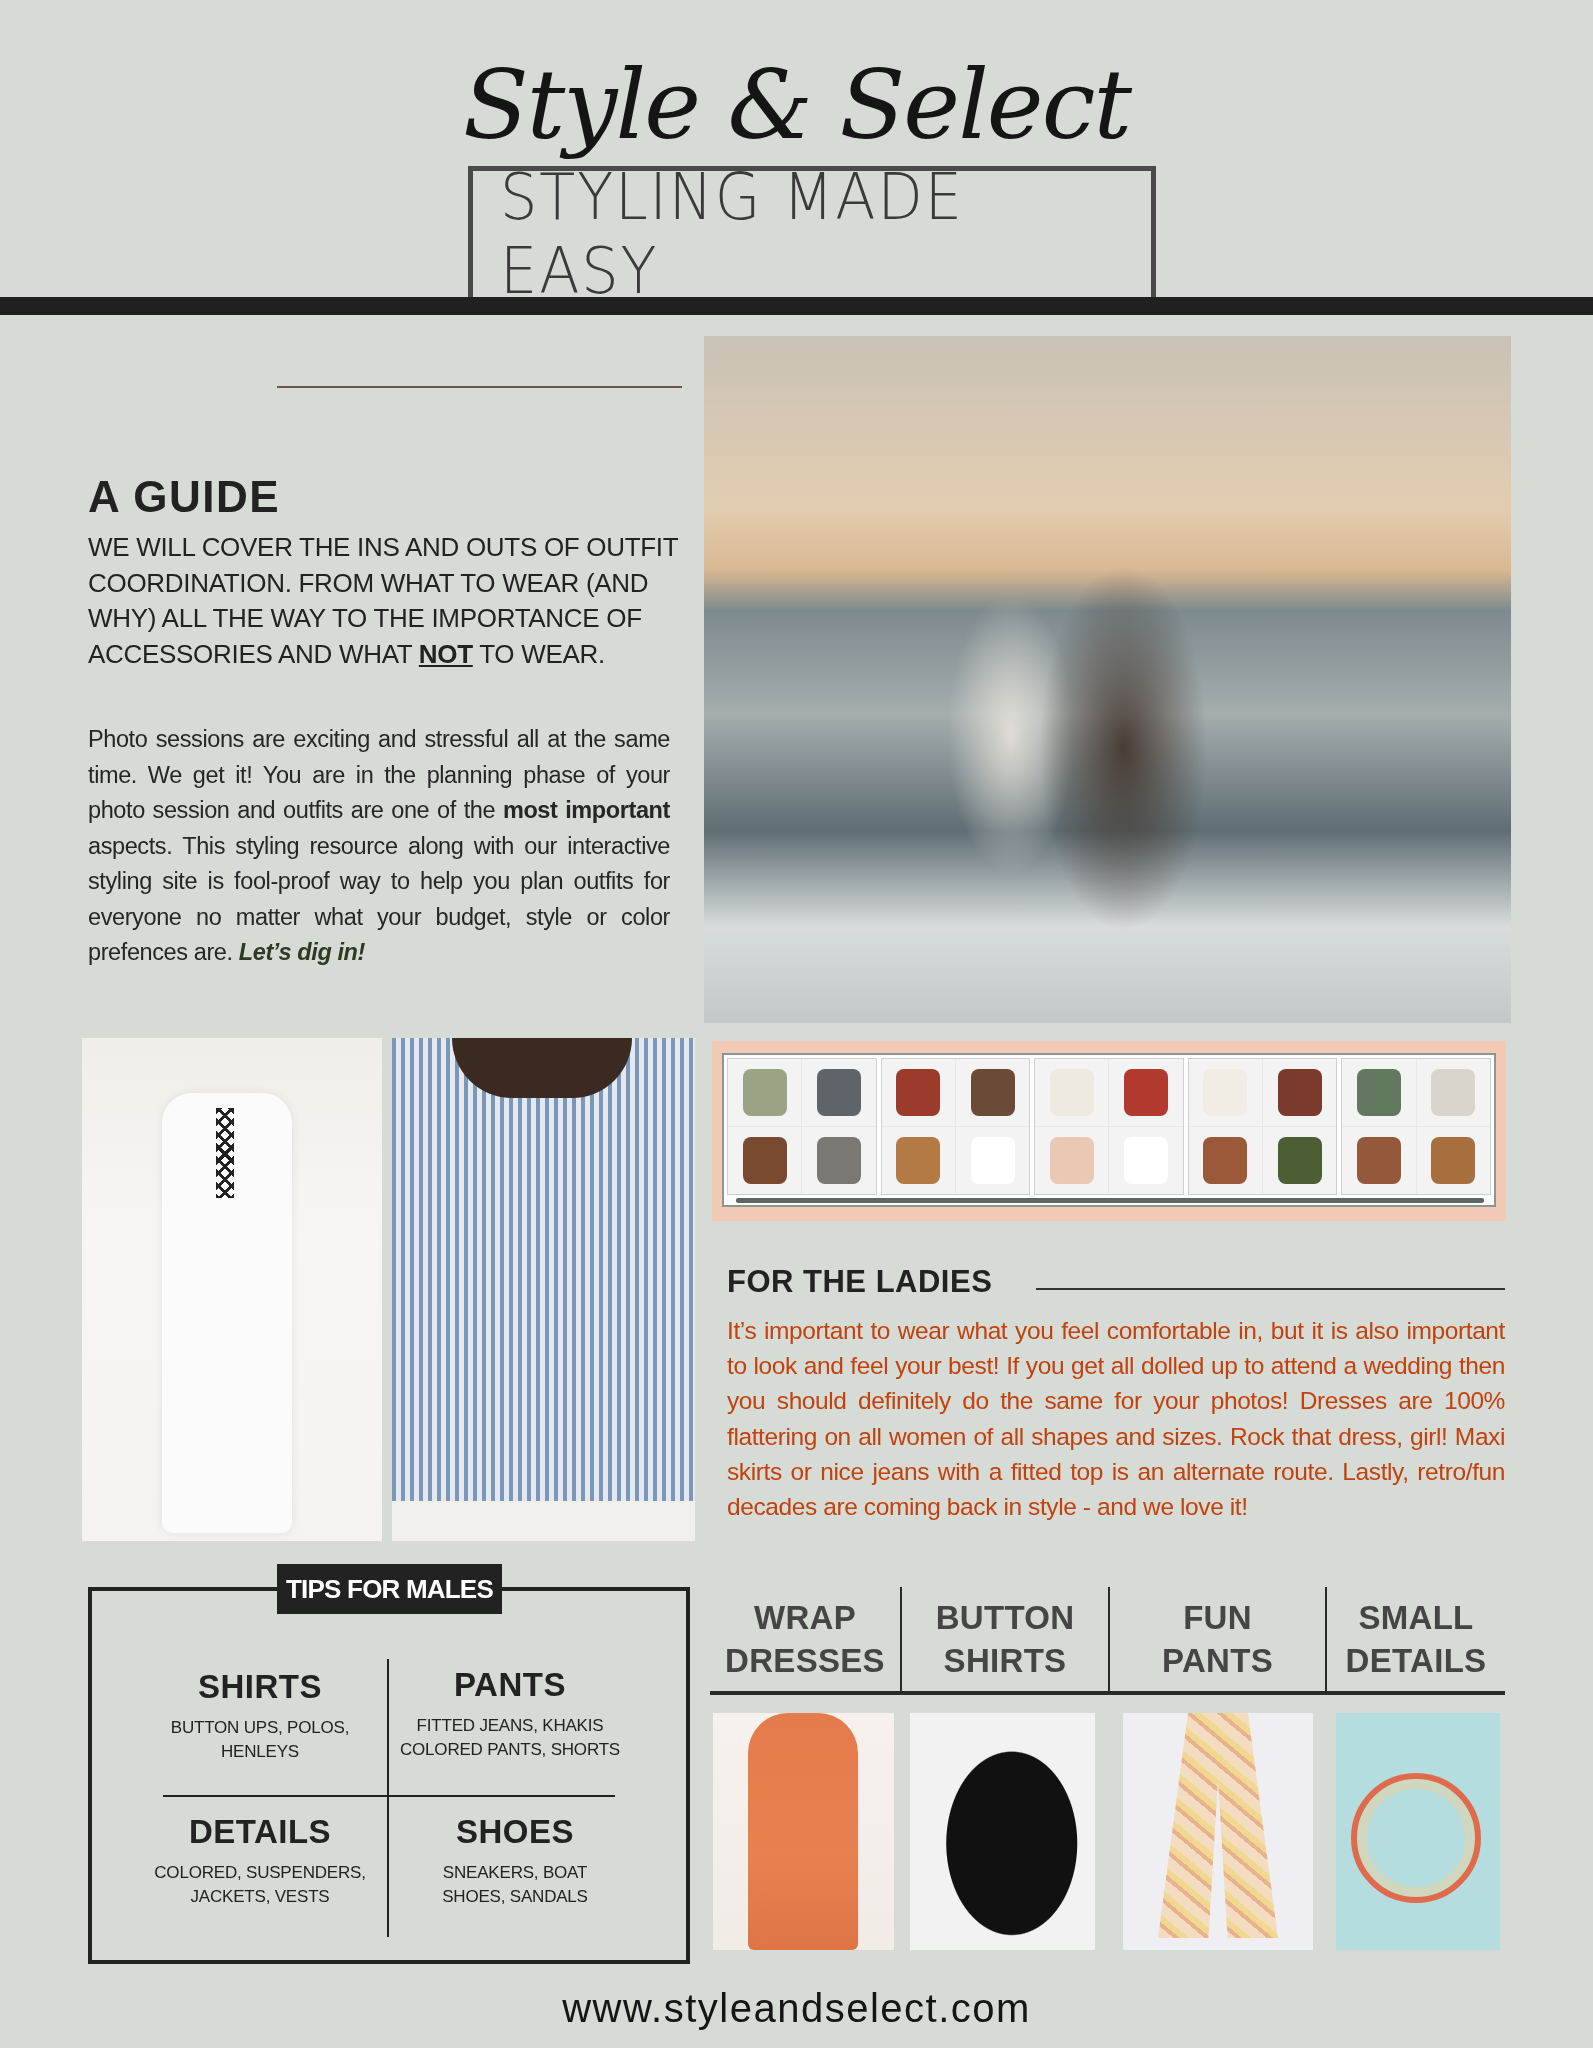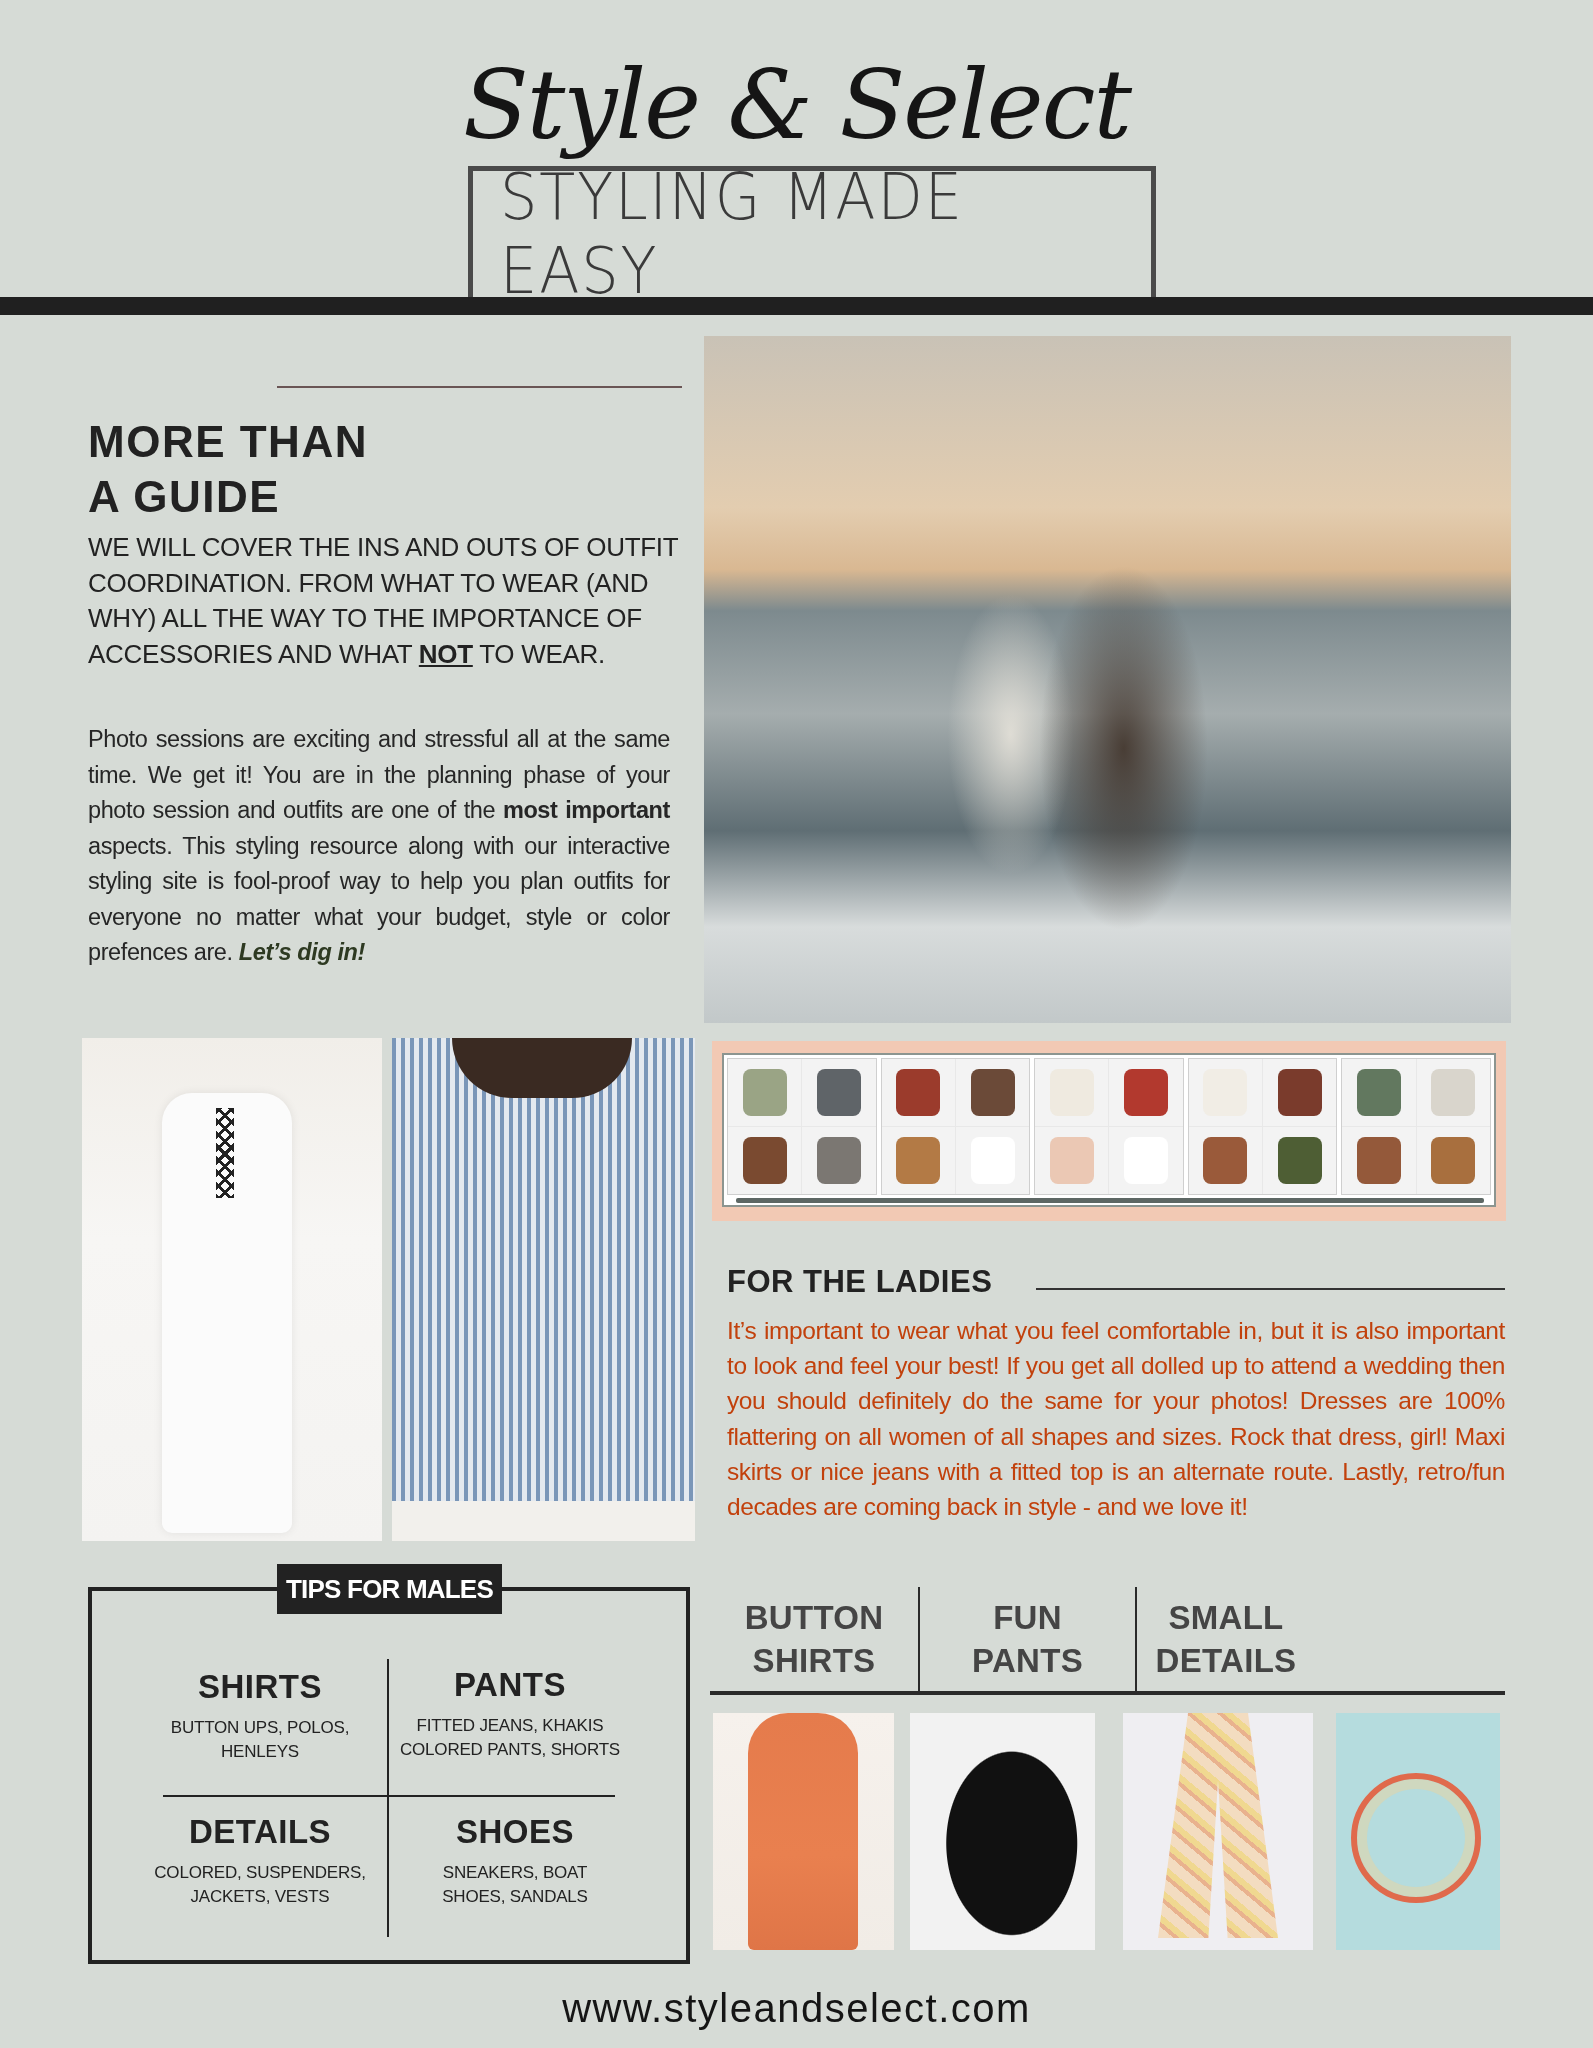--- a/index.html
+++ b/index.html
@@ -190,21 +190,21 @@
 <body>
 
 <div class="abs script-title">Style &amp; Select</div>
 <div class="abs tagline-box">
   <span class="tagline">STYLING MADE EASY</span>
 </div>
 <div class="abs top-bar"></div>
 
 <div class="abs rule-short"></div>
 <h1 class="abs intro-heading">
-  <span>MORE THAN</span><br>
+  <br>
   <span>A GUIDE</span>
 </h1>
 <p class="abs intro-sub"><span>WE WILL COVER THE INS AND OUTS OF OUTFIT COORDINATION. FROM WHAT TO WEAR (AND WHY) ALL THE WAY TO THE IMPORTANCE OF ACCESSORIES AND WHAT </span><span class="not">NOT</span><span> TO WEAR.</span></p>
 <p class="abs intro-body"><span>Photo sessions are exciting and stressful all at the same time. We get it! You are in the planning phase of your photo session and outfits are one of the </span><b>most important</b><span> aspects. This styling resource along with our interactive styling site is fool-proof way to help you plan outfits for everyone no matter what your budget, style or color prefences are. </span><span class="dig">Let’s dig in!</span></p>
 
 <div class="abs photo hero"></div>
 
 <div class="abs photo dress-photo">
   <div class="abs dress-shape"></div>
   <div class="abs dress-embroidery"></div>
@@ -270,20 +270,23 @@
 <div class="abs tip-cell" style="left:140px; top:1813px; width:240px;">
   <div class="tip-title">DETAILS</div>
   <div class="tip-desc"><span>COLORED, SUSPENDERS,</span><br><span>JACKETS, VESTS</span></div>
 </div>
 <div class="abs tip-cell" style="left:395px; top:1813px; width:240px;text-align:center;">
   <div class="tip-title">SHOES</div>
   <div class="tip-desc"><span>SNEAKERS, BOAT</span><br><span>SHOES, SANDALS</span></div>
 </div>
 
 <div class="abs cat-row">
+  <div class="cat" style="width:190px">
+      <span><span>WRAP</span><br><span>DRESSES</span></span>
+    </div>
   <div class="cat" style="width:208px">
       <span><span>BUTTON</span><br><span>SHIRTS</span></span>
     </div>
   <div class="cat" style="width:217px">
       <span><span>FUN</span><br><span>PANTS</span></span>
     </div>
   <div class="cat" style="width:180px">
       <span><span>SMALL</span><br><span>DETAILS</span></span>
     </div>
 </div>

